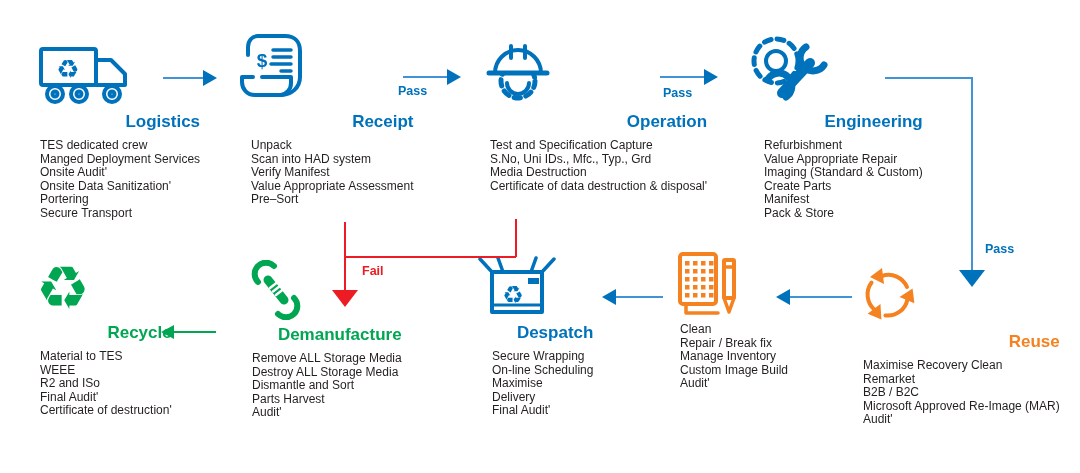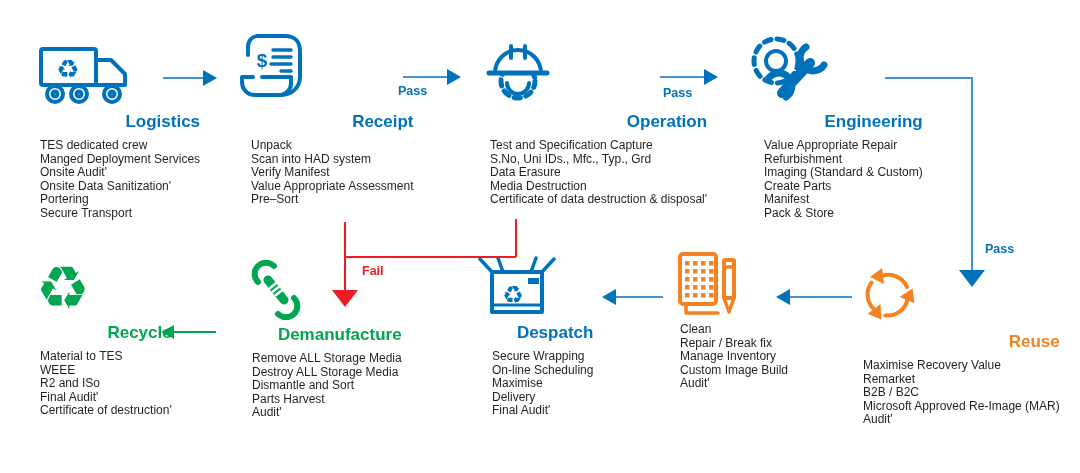--- a/index.html
+++ b/index.html
@@ -103,40 +103,39 @@
         <path d="M24,52 a11,11 0 0 0 22,0"></path>
         <path d="M12,42 a23,23 0 0 1 46,0 z" fill="#ffffff"></path>
         <path d="M28,15 v12 M42,15 v12"></path>
         <path d="M6,42 H64" stroke-width="5"></path>
       </svg>
     </div>
     <h2 class="title">Operation</h2>
     <div class="items">
         <div>Test and Specification Capture</div>
         <div>S.No, Uni IDs., Mfc., Typ., Grd</div>
-        <div>Data Erasure</div>
         <div>Media Destruction</div>
         <div>Certificate of data destruction &amp; disposal'</div>
       </div>
   </div>
 
   <div class="stage c-blue" id="st-engineering">
     <div class="icon">
       <svg width="88" height="78" viewBox="0 0 88 78" fill="none" stroke="#0072bc" stroke-width="4" stroke-linecap="round" stroke-linejoin="round">
         <circle cx="28" cy="32" r="22" stroke-width="5" stroke-dasharray="7 6"></circle>
         <circle cx="28" cy="32" r="10"></circle>
         <path d="M34,64 L62,34" stroke-width="10"></path>
         <path d="M58,18 A13,13 0 1 0 76,36" stroke-width="7"></path>
         <path d="M38,68 A13,13 0 1 0 20,50" stroke-width="7"></path>
       </svg>
     </div>
     <h2 class="title">Engineering</h2>
     <div class="items">
+        <div>Refurbishment</div>
         <div>Value Appropriate Repair</div>
-        <div>Refurbishment</div>
         <div>Imaging (Standard &amp; Custom)</div>
         <div>Create Parts</div>
         <div>Manifest</div>
         <div>Pack &amp; Store</div>
       </div>
   </div>
 
   <div class="stage c-orange" id="st-reuse">
     <div class="icon">
       <svg width="64" height="64" viewBox="0 0 64 64" fill="none" stroke="#f58220" stroke-width="4" stroke-linecap="round" stroke-linejoin="round">
@@ -149,21 +148,21 @@
           <polygon points="26,5 14,14 28,21" fill="#f58220" stroke="none"></polygon>
         </g>
         <g transform="rotate(240 32 32)">
           <path d="M51,24 A20,20 0 0 0 26,13"></path>
           <polygon points="26,5 14,14 28,21" fill="#f58220" stroke="none"></polygon>
         </g>
       </svg>
     </div>
     <h2 class="title">Reuse</h2>
     <div class="items">
-        <div>Maximise Recovery Value</div>
+        <div>Maximise Recovery Clean</div>
         <div>Remarket</div>
         <div>B2B / B2C</div>
         <div>Microsoft Approved Re-Image (MAR)</div>
         <div>Audit'</div>
       </div>
   </div>
 
   <div class="stage c-orange" id="st-redeploy">
     <div class="icon">
       <svg width="64" height="66" viewBox="0 0 64 66" fill="none" stroke="#f58220" stroke-width="4" stroke-linecap="round" stroke-linejoin="round">

